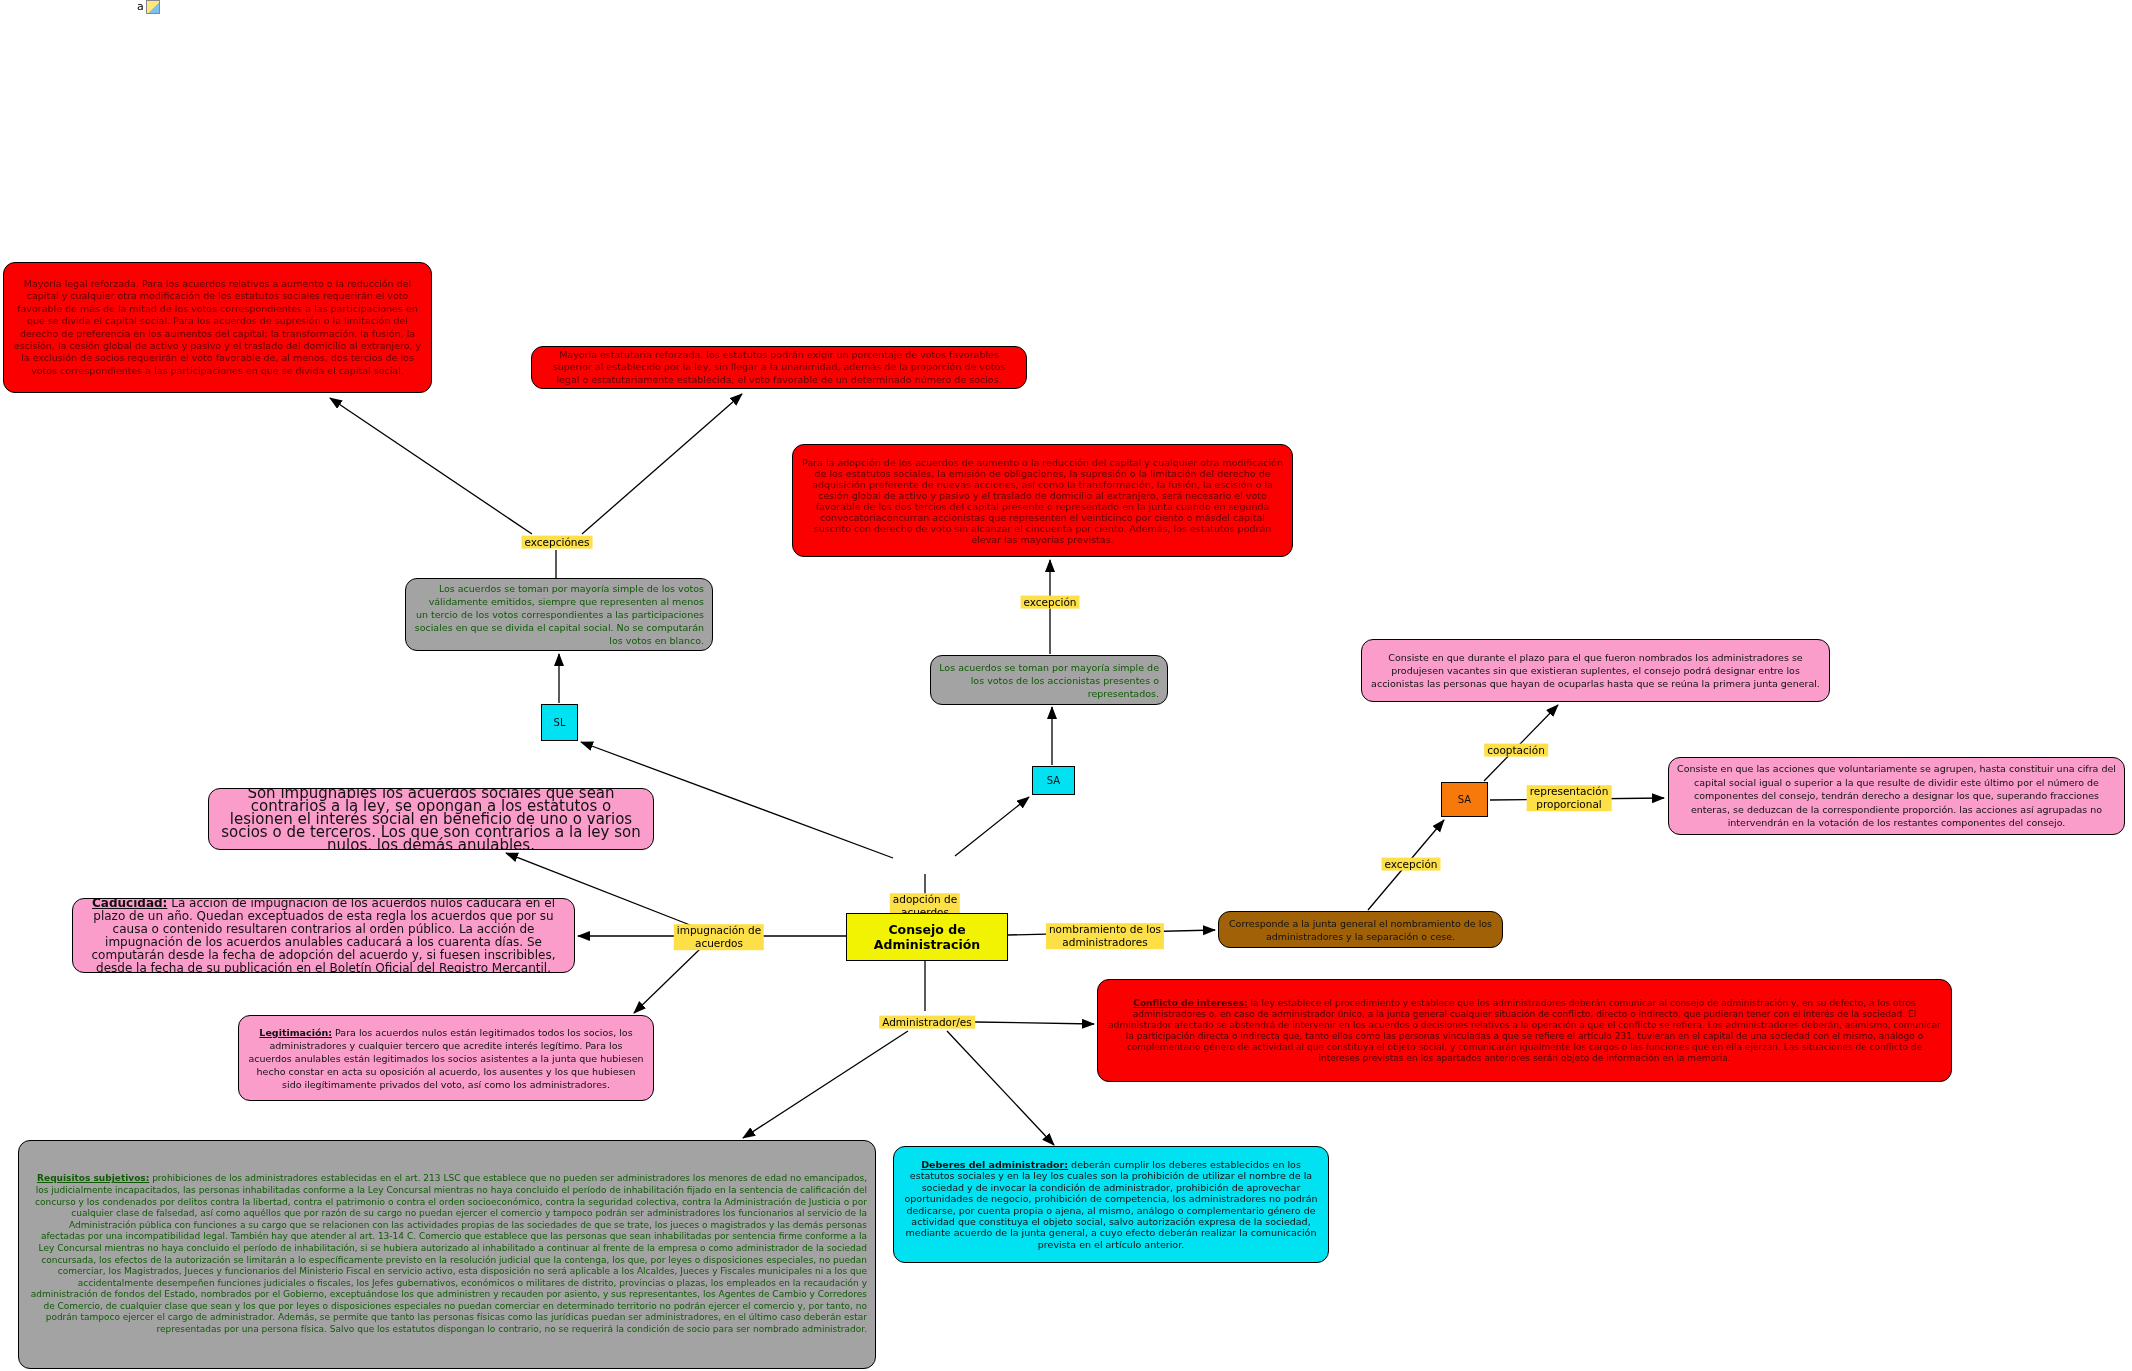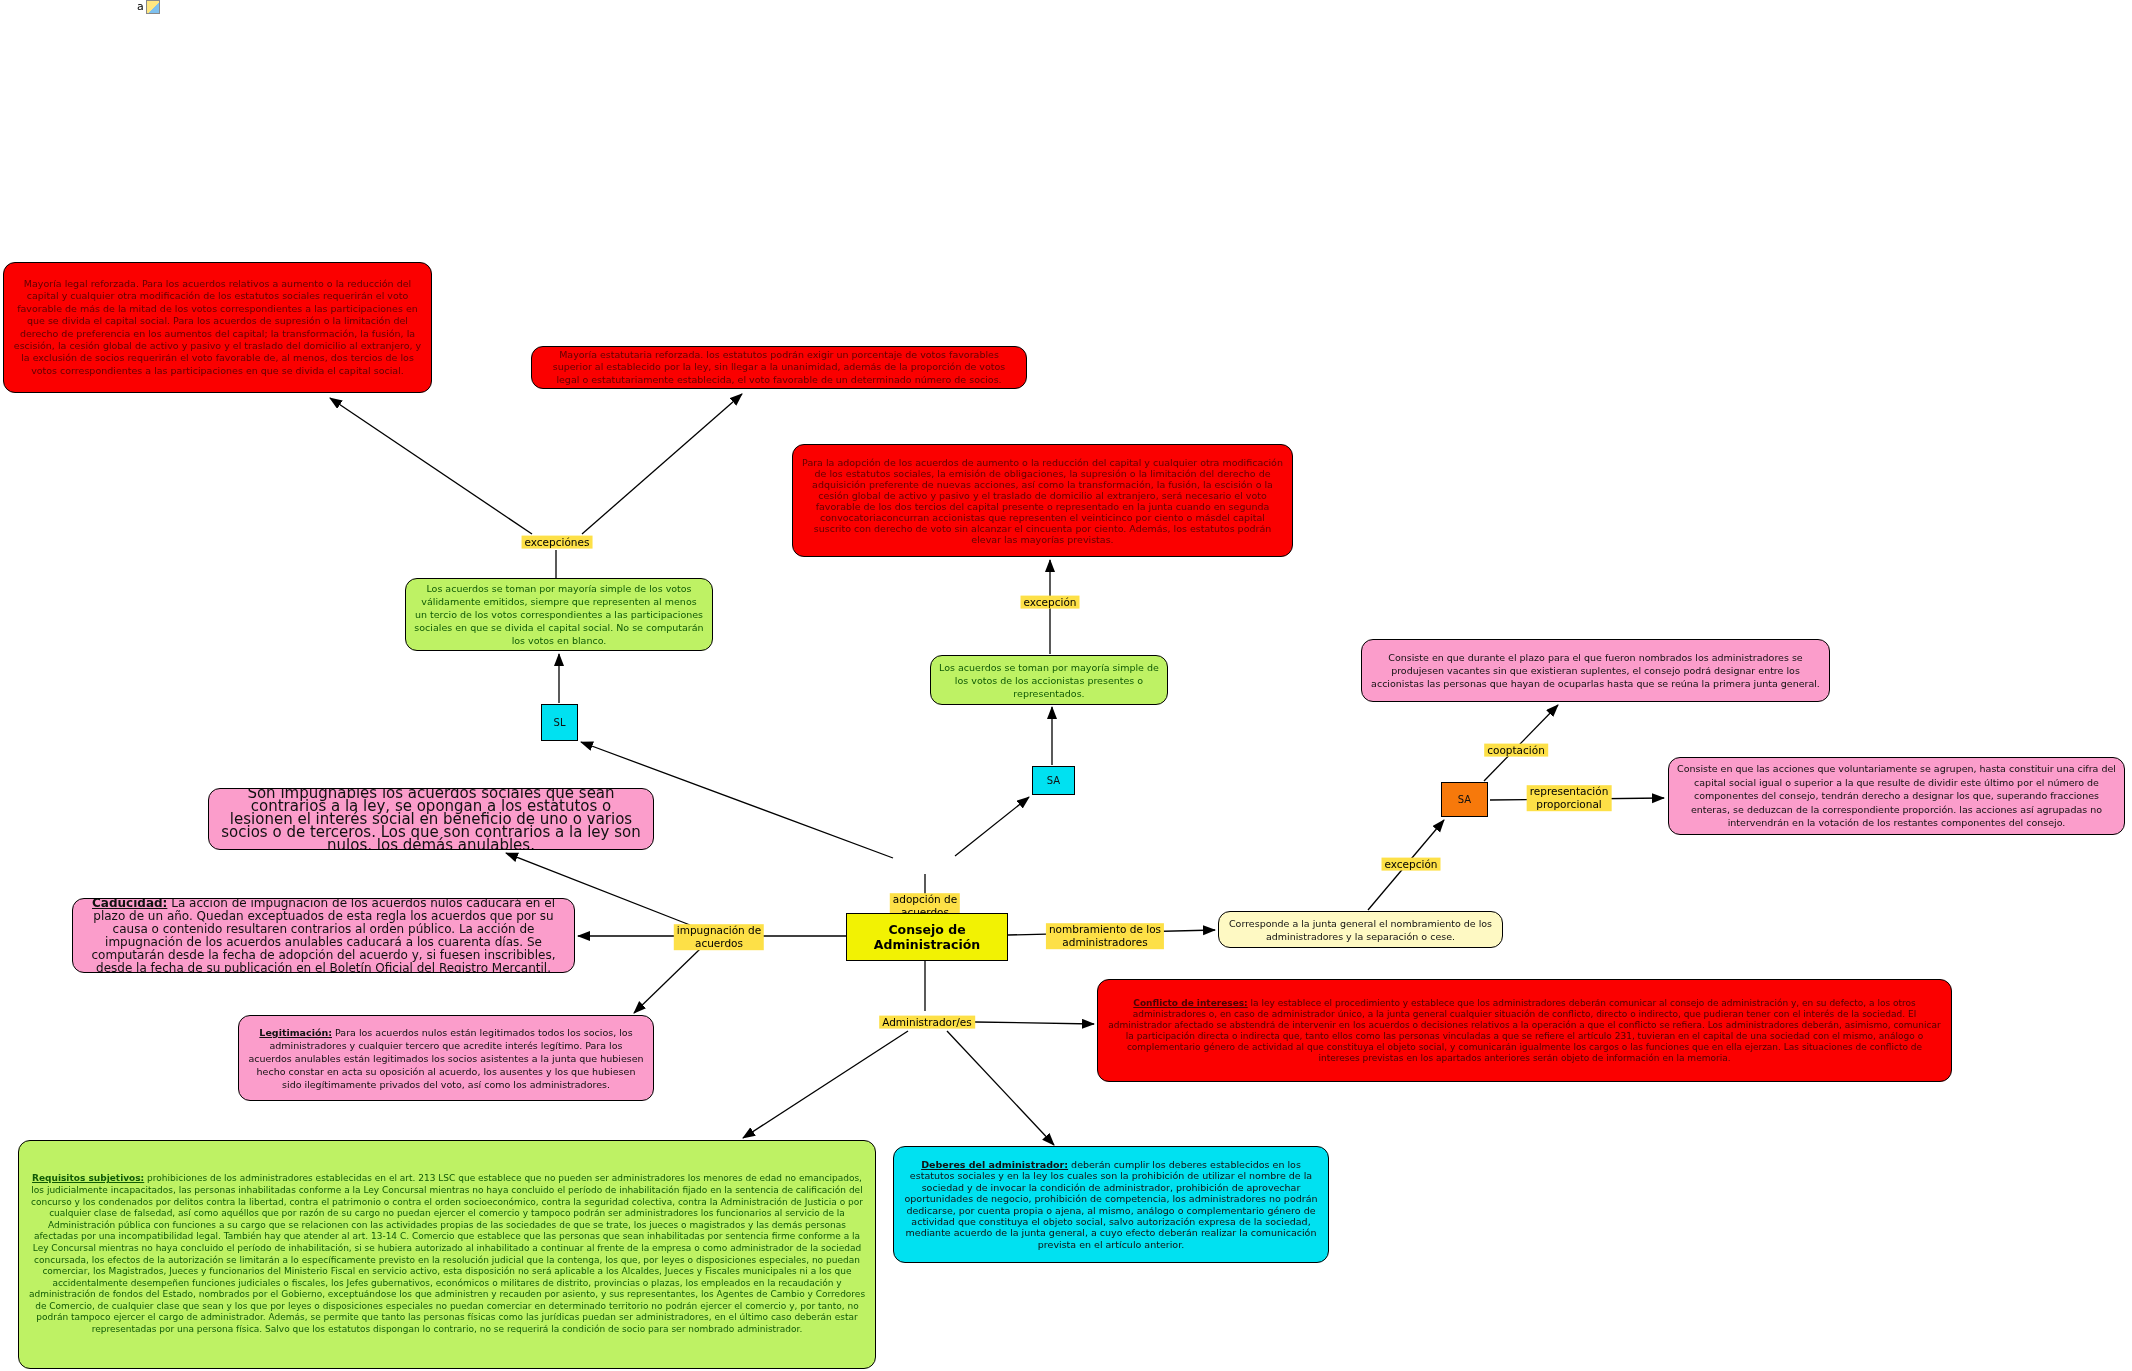--- a/index.html
+++ b/index.html
@@ -5,24 +5,24 @@
   html,body{margin:0;padding:0;background:#fff;}
   #canvas{position:relative;width:2132px;height:1371px;background:#fff;overflow:hidden;
           font-family:"DejaVu Sans","Liberation Sans",sans-serif;}
   #connectors{position:absolute;left:0;top:0;z-index:1;}
   #connectors line{stroke:#000;stroke-width:1.3;}
   .node{position:absolute;box-sizing:border-box;border:1.6px solid #000;z-index:3;
         display:flex;align-items:center;justify-content:center;text-align:center;
         padding:2px 8px;overflow:hidden;}
   .rounded{border-radius:12px;}
   .red{background:#fb0000;color:#5f0202;}
-  .green{background:#bef264;color:#0f5a05;}
+  .green{background:#a3a3a3;color:#0f5a05;text-align:right;}
   .pink{background:#fb9dcb;color:#111;}
   .cyan{background:#00e1f1;color:#111;}
-  .purple{background:#fef9c3;color:#111;}
+  .purple{background:#a16207;color:#111;}
   .yellow{background:#f2f203;color:#000;font-weight:bold;}
   .orange{background:#f7790b;color:#111;}
   .hd{font-weight:bold;text-decoration:underline;}
   .lbl{position:absolute;z-index:2;background:#fde047;color:#000;text-align:center;
        font-size:10.5px;line-height:1.22;padding:0 3px;transform:translate(-50%,-50%);
        white-space:pre-line;}
   .sq{font-size:10px;font-weight:normal;}
   #artifact{position:absolute;left:137px;top:0px;z-index:4;font-size:11px;color:#000;
             display:flex;align-items:flex-start;gap:2px;}
   #artifact .mini-icon{width:12px;height:12px;background:linear-gradient(135deg,#ffe680 55%,#7ec0ee 55%);

